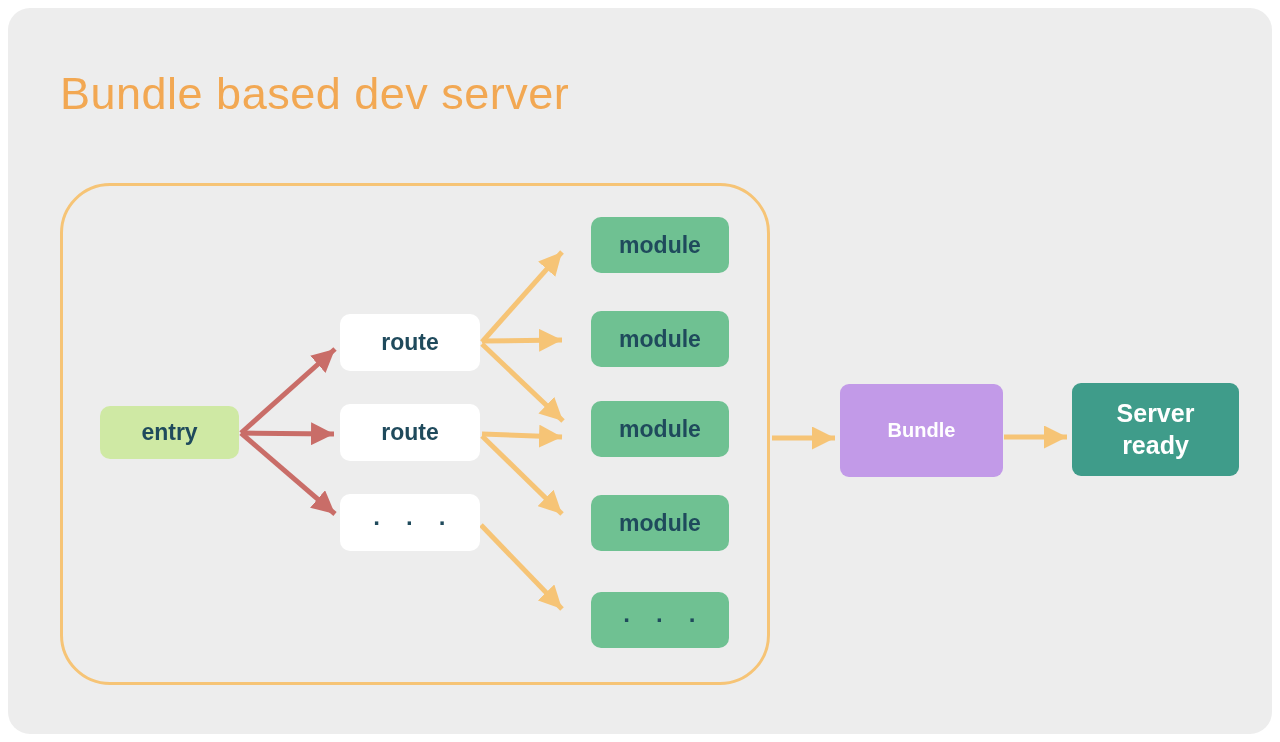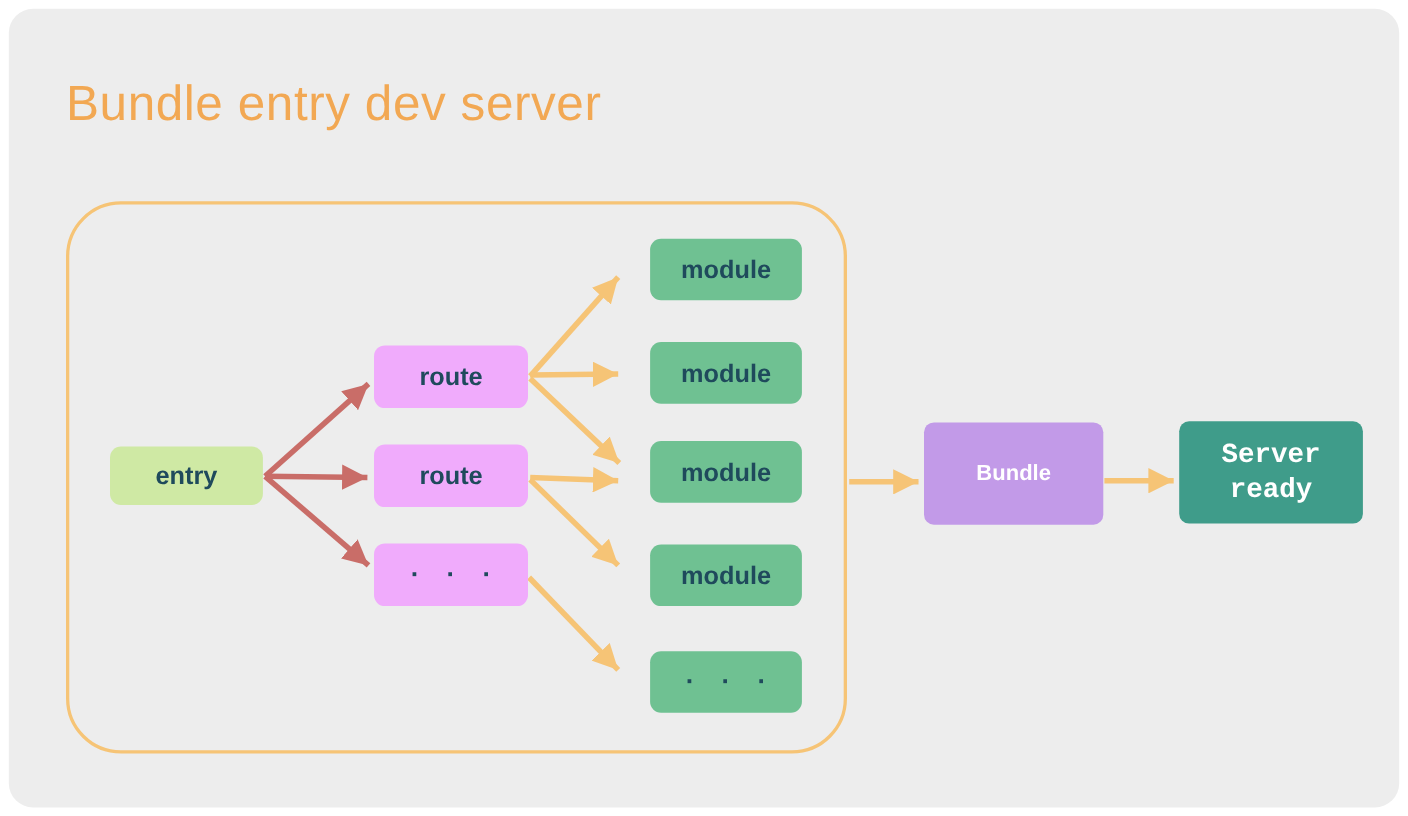--- a/index.html
+++ b/index.html
@@ -45,21 +45,21 @@
     display: flex;
     align-items: center;
     justify-content: center;
     text-align: center;
     border-radius: 10px;
     font-weight: 600;
     color: #1f4a5c;
     font-size: 23px;
   }
 
-  .node.green  { background: #f0abfc; width: 140px; height: 57px; justify-content: center; }
+  .node.green  { background: #ffffff; width: 140px; height: 57px; justify-content: center; }
   .node.module { background: #6fc192; width: 138px; height: 56px; left: 583px; }
 
   .node.entry {
     background: #cfe9a4;
     left: 92px; top: 398px;
     width: 139px; height: 53px;
   }
 
   .node.dots {
     font-size: 24px;
@@ -78,39 +78,38 @@
   }
 
   .node.server {
     background: #3f9c8a;
     left: 1064px; top: 375px;
     width: 167px; height: 93px;
     color: #ffffff;
     font-size: 25px;
     line-height: 1.25;
     border-radius: 9px;
-    font-family: Liberation Mono, monospace;
   }
   .node.server .wrap-label { width: 100px; }
 
   .r1 { left: 332px; top: 306px; }
   .r2 { left: 332px; top: 396px; }
   .r3 { left: 332px; top: 486px; }
   .m1 { top: 209px; }
   .m2 { top: 303px; }
   .m3 { top: 393px; }
   .m4 { top: 487px; }
   .m5 { top: 584px; }
 </style>
 </head>
 <body>
 
 <div class="panel">
 
-  <div class="title">Bundle entry dev server</div>
+  <div class="title">Bundle based dev server</div>
 
   <div class="graph-container"></div>
 
   <svg class="edges" viewBox="0 0 1280 742">
     <defs>
       <marker id="arrow-red" viewBox="0 0 10 10" refX="10" refY="5" markerWidth="4.6" markerHeight="4.6" orient="auto-start-reverse">
         <path d="M0,0 L10,5 L0,10 z" fill="#c96d68"></path>
       </marker>
       <marker id="arrow-yellow" viewBox="0 0 10 10" refX="10" refY="5" markerWidth="4.6" markerHeight="4.6" orient="auto-start-reverse">
         <path d="M0,0 L10,5 L0,10 z" fill="#f6c476"></path>

